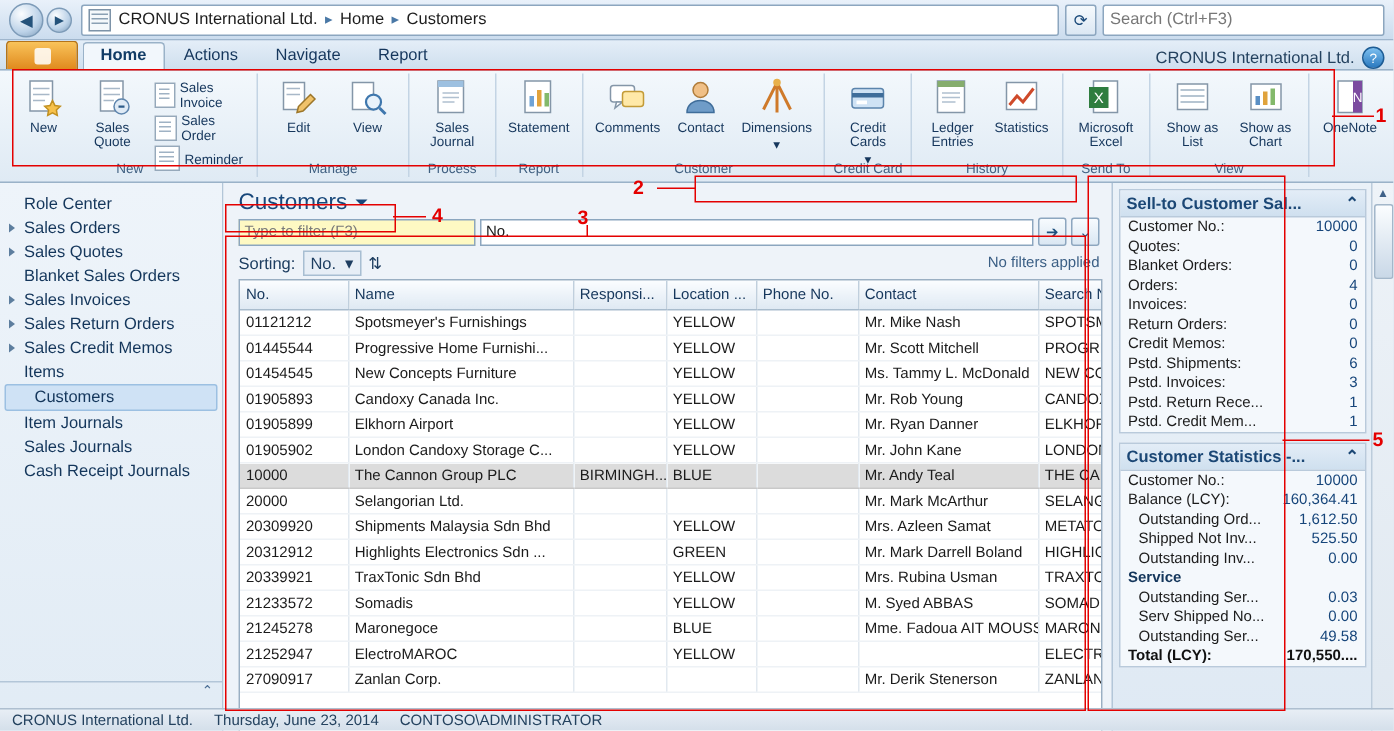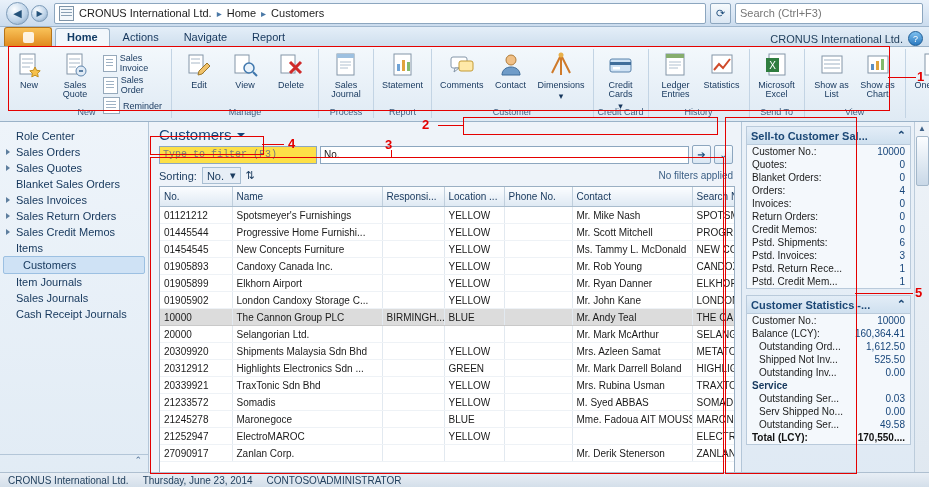--- a/index.html
+++ b/index.html
@@ -115,22 +115,22 @@
   .homeico:after{content:"";position:absolute;left:3px;top:10px;width:10px;height:5px;background:#6ba6dd;}
   .foldico{width:16px;height:13px;background:linear-gradient(to bottom,#ffd98a,#eaa93c);border:1px solid #b9862c;border-radius:1px;}
   .deptico{width:15px;height:13px;background:linear-gradient(to bottom,#bcd6ee,#86aed6);border:1px solid #5d84ad;}
   
   .center{flex:1;display:flex;flex-direction:column;background:#eef3f9;min-width:0;}
   .page-head{display:flex;align-items:center;gap:5px;padding:4px 8px 2px 10px;}
   .page-title{font-size:15px;color:#17477a;}
   .caret{width:0;height:0;border-top:4px solid #17477a;border-left:4px solid transparent;border-right:4px solid transparent;}
   .filterrow{display:flex;align-items:center;gap:3px;padding:0 8px 3px 10px;}
   .filterbox{
-    flex:0 0 150px;height:16px;background:#fde047;border:1px solid #8ca6bf;color:#7a7a7a;
-    font-size:10px;display:flex;align-items:center;padding:0 3px;font-family:Liberation Mono, monospace;
+    flex:0 0 150px;height:16px;background:#fef9c3;border:1px solid #8ca6bf;color:#7a7a7a;
+    font-size:10px;display:flex;align-items:center;padding:0 3px;
   }
   .filterbox2{flex:1;height:16px;background:#fff;border:1px solid #8ca6bf;font-size:10px;display:flex;align-items:center;padding:0 3px;}
   .fbtn{width:17px;height:17px;border:1px solid #8ca6bf;background:linear-gradient(to bottom,#f7fbfe,#dae7f3);display:flex;align-items:center;justify-content:center;font-size:10px;color:#1d4f7d;border-radius:2px;}
   .sortrow{display:flex;align-items:center;gap:5px;padding:0 8px 2px 10px;font-size:11px;color:#1d3d60;}
   .sortbox{background:#e7eef6;border:1px solid #a8bed2;padding:0 4px;display:flex;align-items:center;gap:6px;height:15px;}
   .nofilters{margin-left:auto;color:#4a6party;color:#3b5f85;font-size:10px;}
   
   .gridwrap{flex:1;margin:0 6px 0 10px;border:1px solid #9aafc3;background:#fff;display:flex;flex-direction:column;min-height:0;}
   table.grid{border-collapse:collapse;width:100%;font-size:10px;table-layout:fixed;}
   table.grid th{
@@ -273,29 +273,20 @@
         <div class="bigbtn">
           <span class="ic ic32">
             <svg width="28" height="28" viewBox="0 0 28 28">
                 <rect x="4" y="4" width="14" height="18" fill="#fff" stroke="#8496a8"></rect>
                 <circle cx="18" cy="17" r="5" fill="#e8f2fb" stroke="#3f77ad" stroke-width="1.5"></circle>
                 <path d="M22 21l4 4" stroke="#3f77ad" stroke-width="2"></path>
               </svg>
           </span>
           <span class="lbl">View</span>
         </div>
-        <div class="bigbtn">
-          <span class="ic ic32">
-            <svg width="28" height="28" viewBox="0 0 28 28">
-                <rect x="4" y="4" width="14" height="18" fill="#fff" stroke="#8496a8"></rect>
-                <path d="M13 11l11 11M24 11l-11 11" stroke="#cf2a2a" stroke-width="3"></path>
-              </svg>
-          </span>
-          <span class="lbl">Delete</span>
-        </div>
       </div>
       <div class="rgroup-label">Manage</div>
     </div>
 
     <div class="rgroup">
       <div class="rgroup-items">
         <div class="bigbtn">
           <span class="ic ic32">
             <svg width="28" height="28" viewBox="0 0 28 28">
                 <rect x="5" y="3" width="17" height="21" fill="#fff" stroke="#8496a8"></rect>

